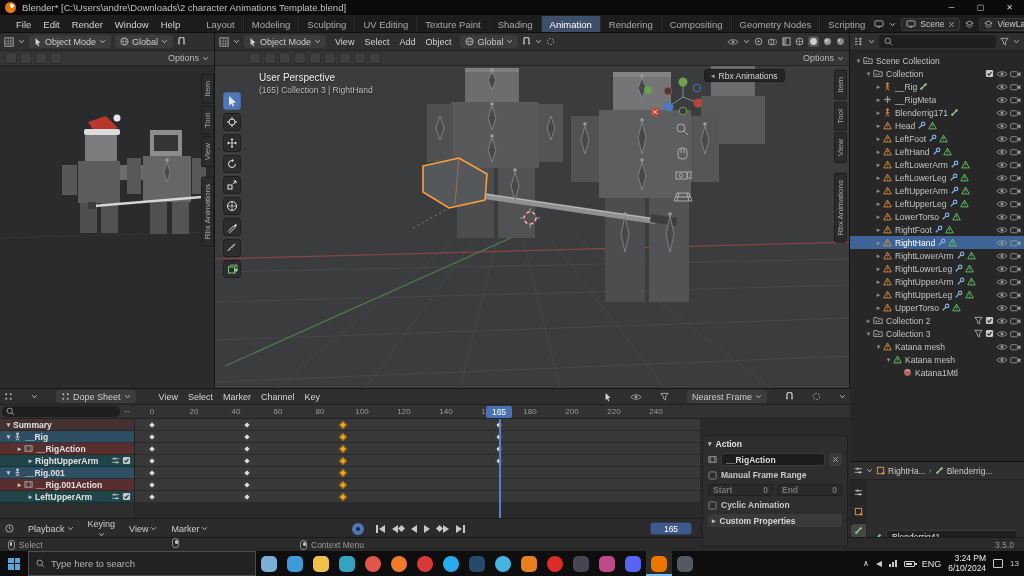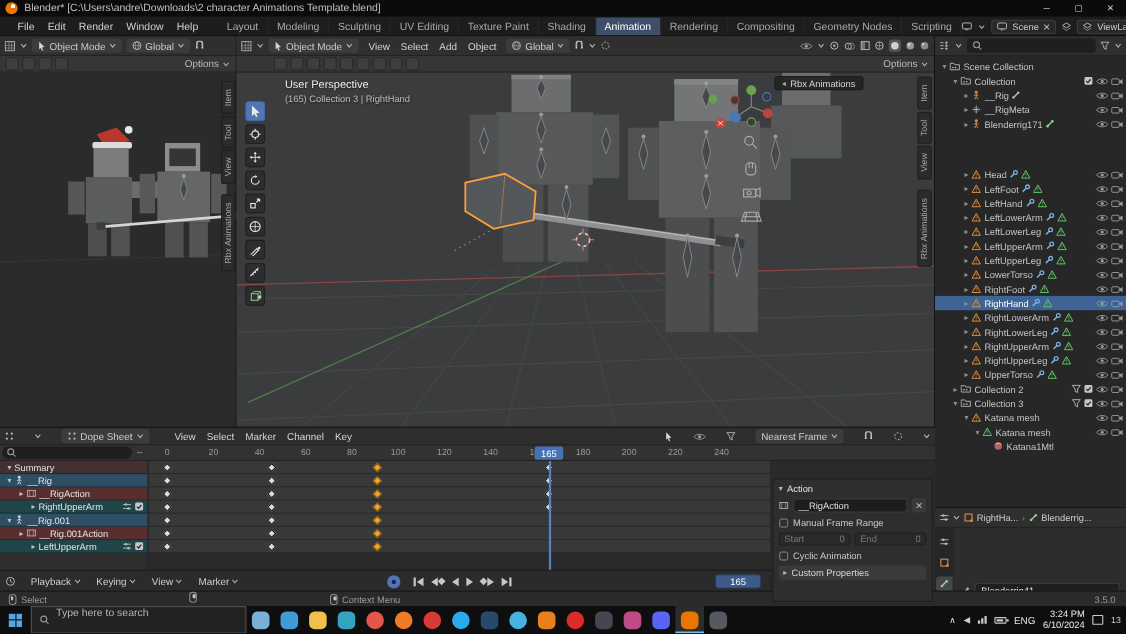--- a/index.html
+++ b/index.html
@@ -58,21 +58,21 @@
 .pcontent{position:absolute;left:17px;top:18px;right:0;bottom:0;padding:6px 6px;}
 .namefield{display:flex;align-items:center;gap:4px;margin-top:44px;}
 .namefield .field{flex:1;height:14px;background:#1f1f1f;border:1px solid #3a3a3a;border-radius:3px;display:flex;align-items:center;padding:0 5px;font-size:8.5px;color:#e5e5e5;}
 
 .dope{position:absolute;left:0;top:388px;width:850px;height:149px;background:#2b2b2b;border-top:1px solid #161616;}
 .dope-header{height:16px;background:#2e2e2e;border-bottom:1px solid #212121;display:flex;align-items:center;gap:18px;padding:0 4px;font-size:9px;color:#ccc;}
 .dope-ruler{position:absolute;top:16px;left:0;width:850px;height:14px;background:#323232;border-bottom:1px solid #222;}
 .rtick{position:absolute;top:2px;transform:translateX(-50%);font-size:8px;color:#9a9a9a;}
 .dope-search{position:absolute;left:2px;top:1px;width:118px;height:11px;background:#1e1e1e;border-radius:6px;display:flex;align-items:center;padding:0 4px;gap:3px;}
 .dsarrow{position:absolute;left:123px;top:1px;font-size:8px;color:#999;}
-.dope-body{position:absolute;top:30px;left:0;right:0;bottom:19px;background:#2a2a2a;}
+.dope-body{position:absolute;top:30px;left:0;right:0;bottom:19px;background:#2a2a2a;font-weight:bold;}
 .chan-col{position:absolute;left:0;top:0;bottom:0;width:135px;background:#2e2e2e;border-right:1px solid #222;}
 .chan{height:12px;display:flex;align-items:center;font-size:8.5px;color:#e2e2e2;border-bottom:1px solid rgba(0,0,0,.3);padding-right:3px;white-space:nowrap;}
 .chan .arr{width:9px;text-align:center;color:#c0c0c0;font-size:7px;flex:none;}
 .chan .ric{margin-left:auto;display:flex;gap:2px;align-items:center;}
 .band{position:absolute;left:135px;width:565px;height:11px;background:#383838;}
 .key{position:absolute;width:6px;height:6px;background:#dcdcdc;border:1px solid #141414;transform:rotate(45deg);}
 .key.sel{background:#f0a62a;border-color:#8a5a10;}
 .fline{position:absolute;top:30px;bottom:19px;width:1.5px;background:#5a82c2;z-index:2;}
 .fbadge{position:absolute;top:17px;width:26px;height:12px;background:#4772b3;border-radius:2px;color:#fff;font-size:8.5px;display:flex;align-items:center;justify-content:center;z-index:3;}
 .action-panel{position:absolute;right:2px;top:16px;width:146px;height:112px;background:#2e2e2e;border:1px solid #1f1f1f;border-radius:3px 3px 0 0;padding:3px 5px;display:flex;flex-direction:column;gap:4px;font-size:8.5px;color:#c8c8c8;z-index:4;}
@@ -101,21 +101,21 @@
 .statusbar{position:absolute;left:0;top:537px;width:1024px;height:14px;background:#2a2a2a;border-top:1px solid #191919;font-size:8.5px;color:#9a9a9a;}
 .sb-item{position:absolute;top:0;height:14px;display:flex;align-items:center;gap:4px;}
 .mouse{width:7px;height:10px;border:1px solid #8a8a8a;border-radius:3px 3px 3px 3px;position:relative;flex:none;}
 .mouse i{position:absolute;top:1px;width:2.5px;height:3.5px;background:#c0c0c0;border-radius:2px;}
 .mouse.lmb i{left:0.5px;}.mouse.mmb i{left:2px;}.mouse.rmb i{right:0.5px;}
 
 .taskbar{position:absolute;left:0;top:551px;width:1024px;height:25px;background:#0e0e0e;display:flex;align-items:center;}
 .start{width:28px;height:25px;display:flex;align-items:center;justify-content:center;flex:none;}
 .winlogo{width:12px;height:12px;display:grid;grid-template-columns:5.5px 5.5px;grid-template-rows:5.5px 5.5px;gap:1px;}
 .winlogo i{background:#58a6e0;}
-.tb-search{width:196px;height:25px;background:#222;border:1px solid #4e4e4e;display:flex;gap:6px;padding:0 7px;color:#b5b5b5;font-size:9.5px;flex:none;}
+.tb-search{width:228px;height:25px;background:#222;border:1px solid #4e4e4e;display:flex;align-items:center;gap:6px;padding:0 7px;color:#b5b5b5;font-size:9.5px;flex:none;}
 .tb-apps{display:flex;height:100%;align-items:center;}
 .tb-app{width:26px;height:25px;display:flex;align-items:center;justify-content:center;}
 .tb-app.active{background:#2c2c2c;box-shadow:inset 0 -2px 0 #76b9ed;}
 .tb-app .adot{width:16px;height:16px;border-radius:5px;}
 .tray{margin-left:auto;display:flex;align-items:center;gap:7px;padding-right:5px;color:#e0e0e0;font-size:9px;}
 .clockbox{display:flex;flex-direction:column;align-items:flex-end;font-size:8.5px;line-height:1.15;color:#ececec;}
 .batt{width:11px;height:6px;border:1px solid #ccc;border-radius:1px;position:relative;}
 .batt:after{content:"";position:absolute;right:-3px;top:1px;width:2px;height:2px;background:#ccc;}
 .batt:before{content:"";position:absolute;left:1px;top:1px;bottom:1px;width:6px;background:#ccc;}
 .net{display:flex;align-items:flex-end;gap:1px;}
@@ -785,21 +785,21 @@
               </svg>
             </span>
             <span class="ic">
               <svg viewBox="0 0 13 9" width="11" height="8">
                 <rect x="0.8" y="1.8" width="8" height="6" rx="1" fill="none" stroke="#9a9a9a"></rect>
                 <path d="M9 4 L12.4 2 V7.6 L9 5.6 Z" fill="#9a9a9a"></path>
               </svg>
             </span>
           </span>
         </div>
-        <div class="orow" style="padding-left: 24px; margin-top: 33px;">
+        <div class="orow" style="padding-left: 24px;">
           <span class="arr">▸</span>
           <span class="ic">
             <svg viewBox="0 0 10 10" width="9" height="9">
               <path d="M5 1.2 L9.2 8.8 H0.8 Z" fill="none" stroke="#e08e3c"></path>
               <path d="M5 1.2 V8.8 M2.9 5 H7.1" stroke="#e08e3c" stroke-width=".5" opacity=".8"></path>
             </svg>
           </span>
           <span class="lbl">Head</span>
           <span class="ic" style="margin-left: 2px;">
             <svg viewBox="0 0 10 10" width="9" height="9">
@@ -1830,21 +1830,21 @@
         </span>
       <div class="pb-menus" id="playbar-menus">
           <span style="display: flex; align-items: center; gap: 2px; padding: 0px 6px;">
             <span>Playback</span>
             <span class="ic">
               <svg viewBox="0 0 8 8" width="7" height="7">
                 <path d="M1.5 2.5 L4 5.5 L6.5 2.5" fill="none" stroke="#b5b5b5" stroke-width="1.1"></path>
               </svg>
             </span>
           </span>
-          <span style="display: flex; align-items: center; gap: 2px; padding: 0px 6px;">
+          <span style="display: flex; align-items: center; gap: 2px; padding: 0px 6px; flex-direction: column;">
             <span>Keying</span>
             <span class="ic">
               <svg viewBox="0 0 8 8" width="7" height="7">
                 <path d="M1.5 2.5 L4 5.5 L6.5 2.5" fill="none" stroke="#b5b5b5" stroke-width="1.1"></path>
               </svg>
             </span>
           </span>
           <span style="display: flex; align-items: center; gap: 2px; padding: 0px 6px;">
             <span>View</span>
             <span class="ic">

